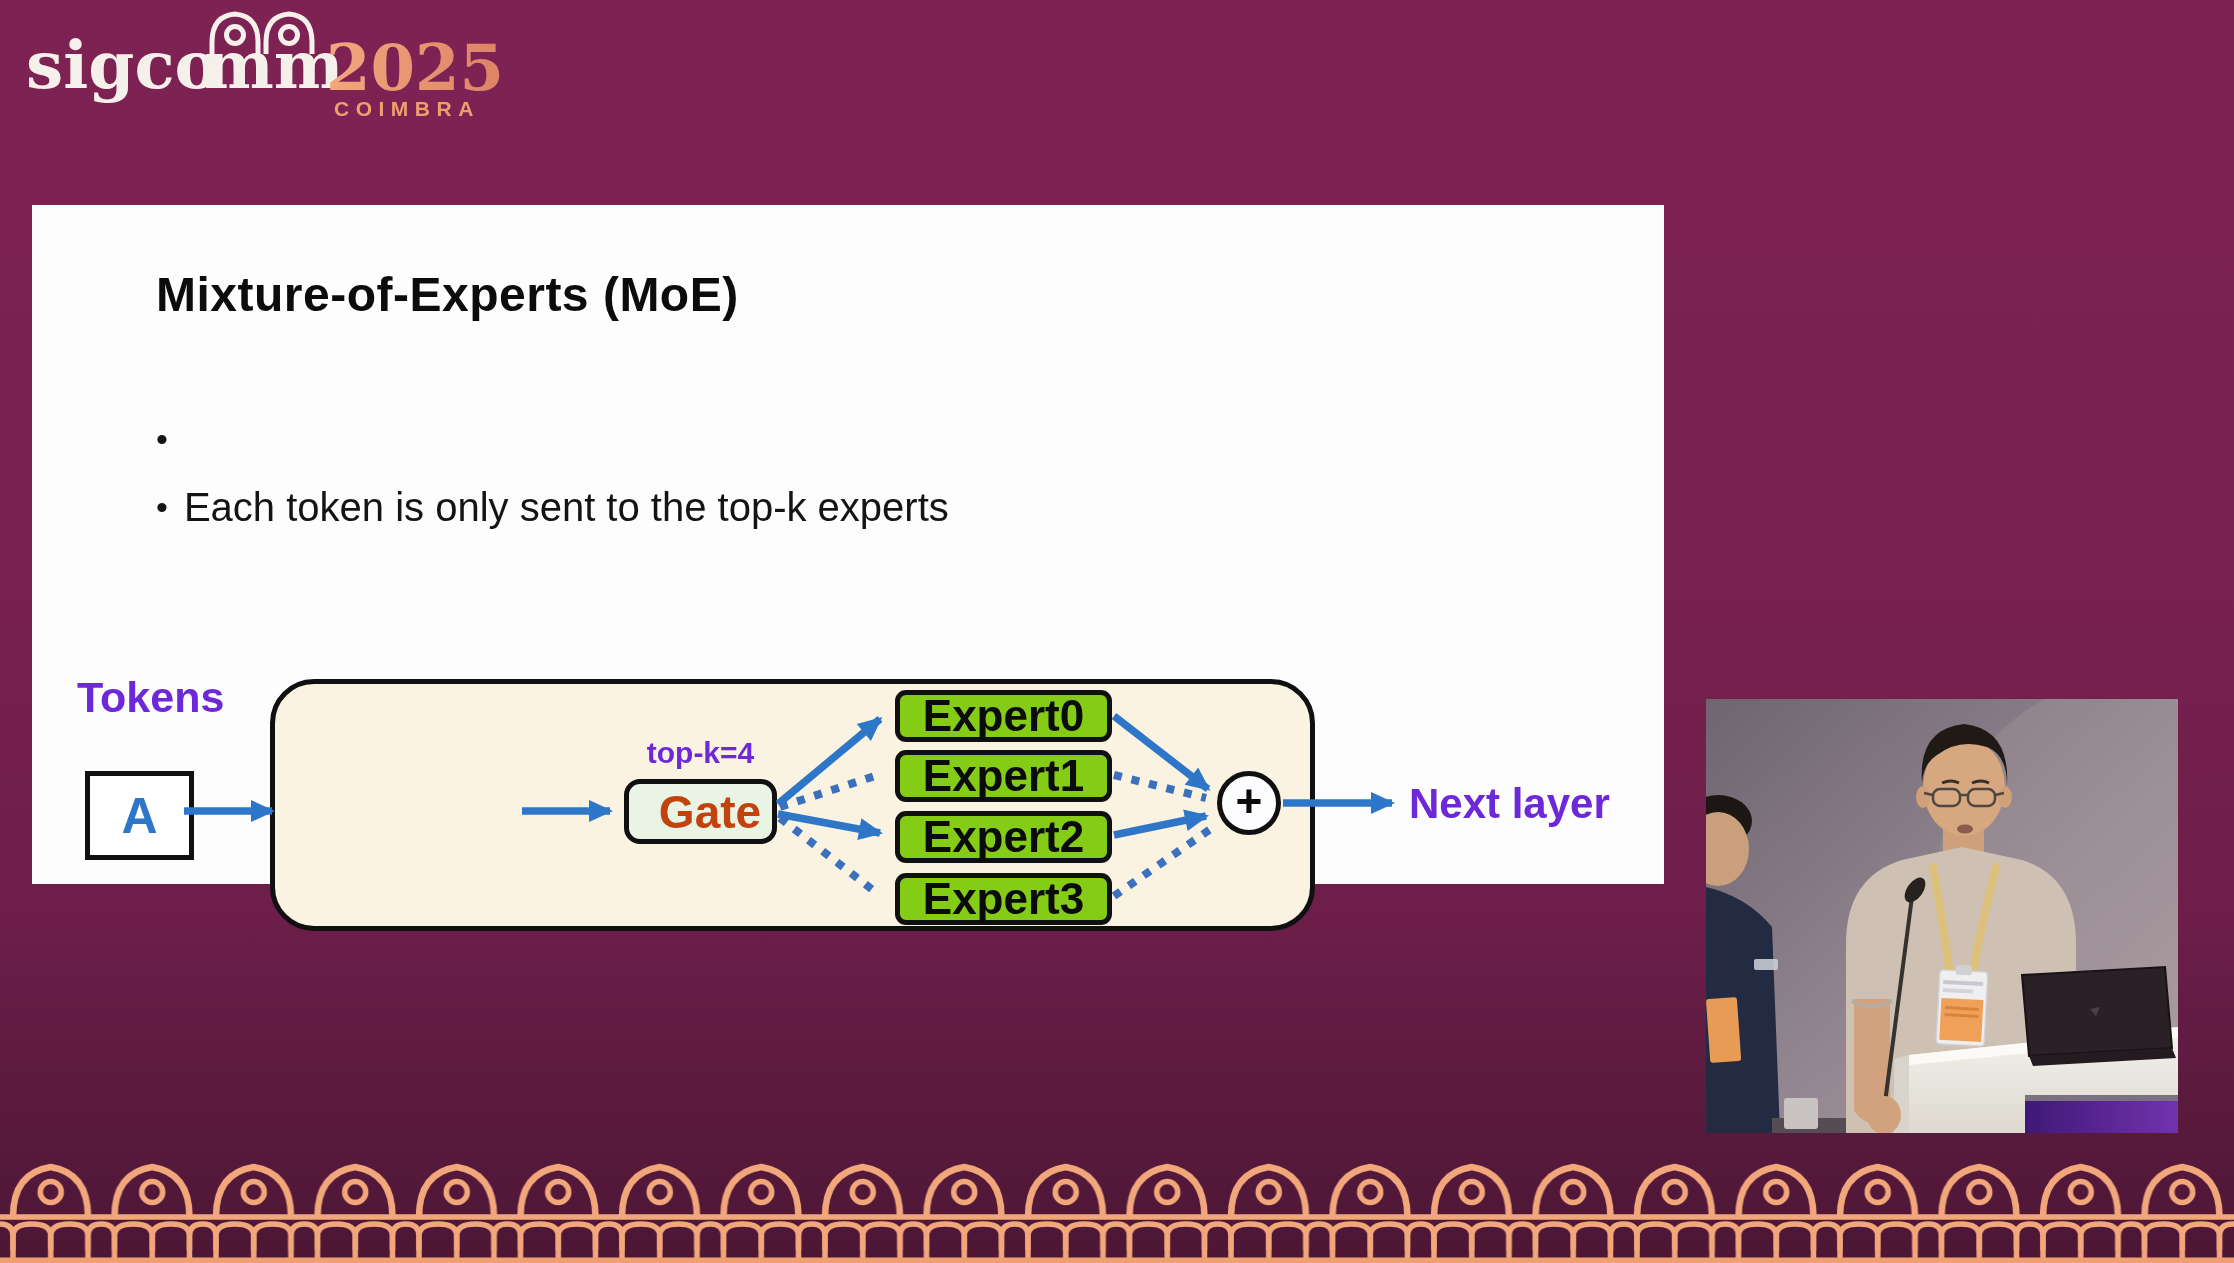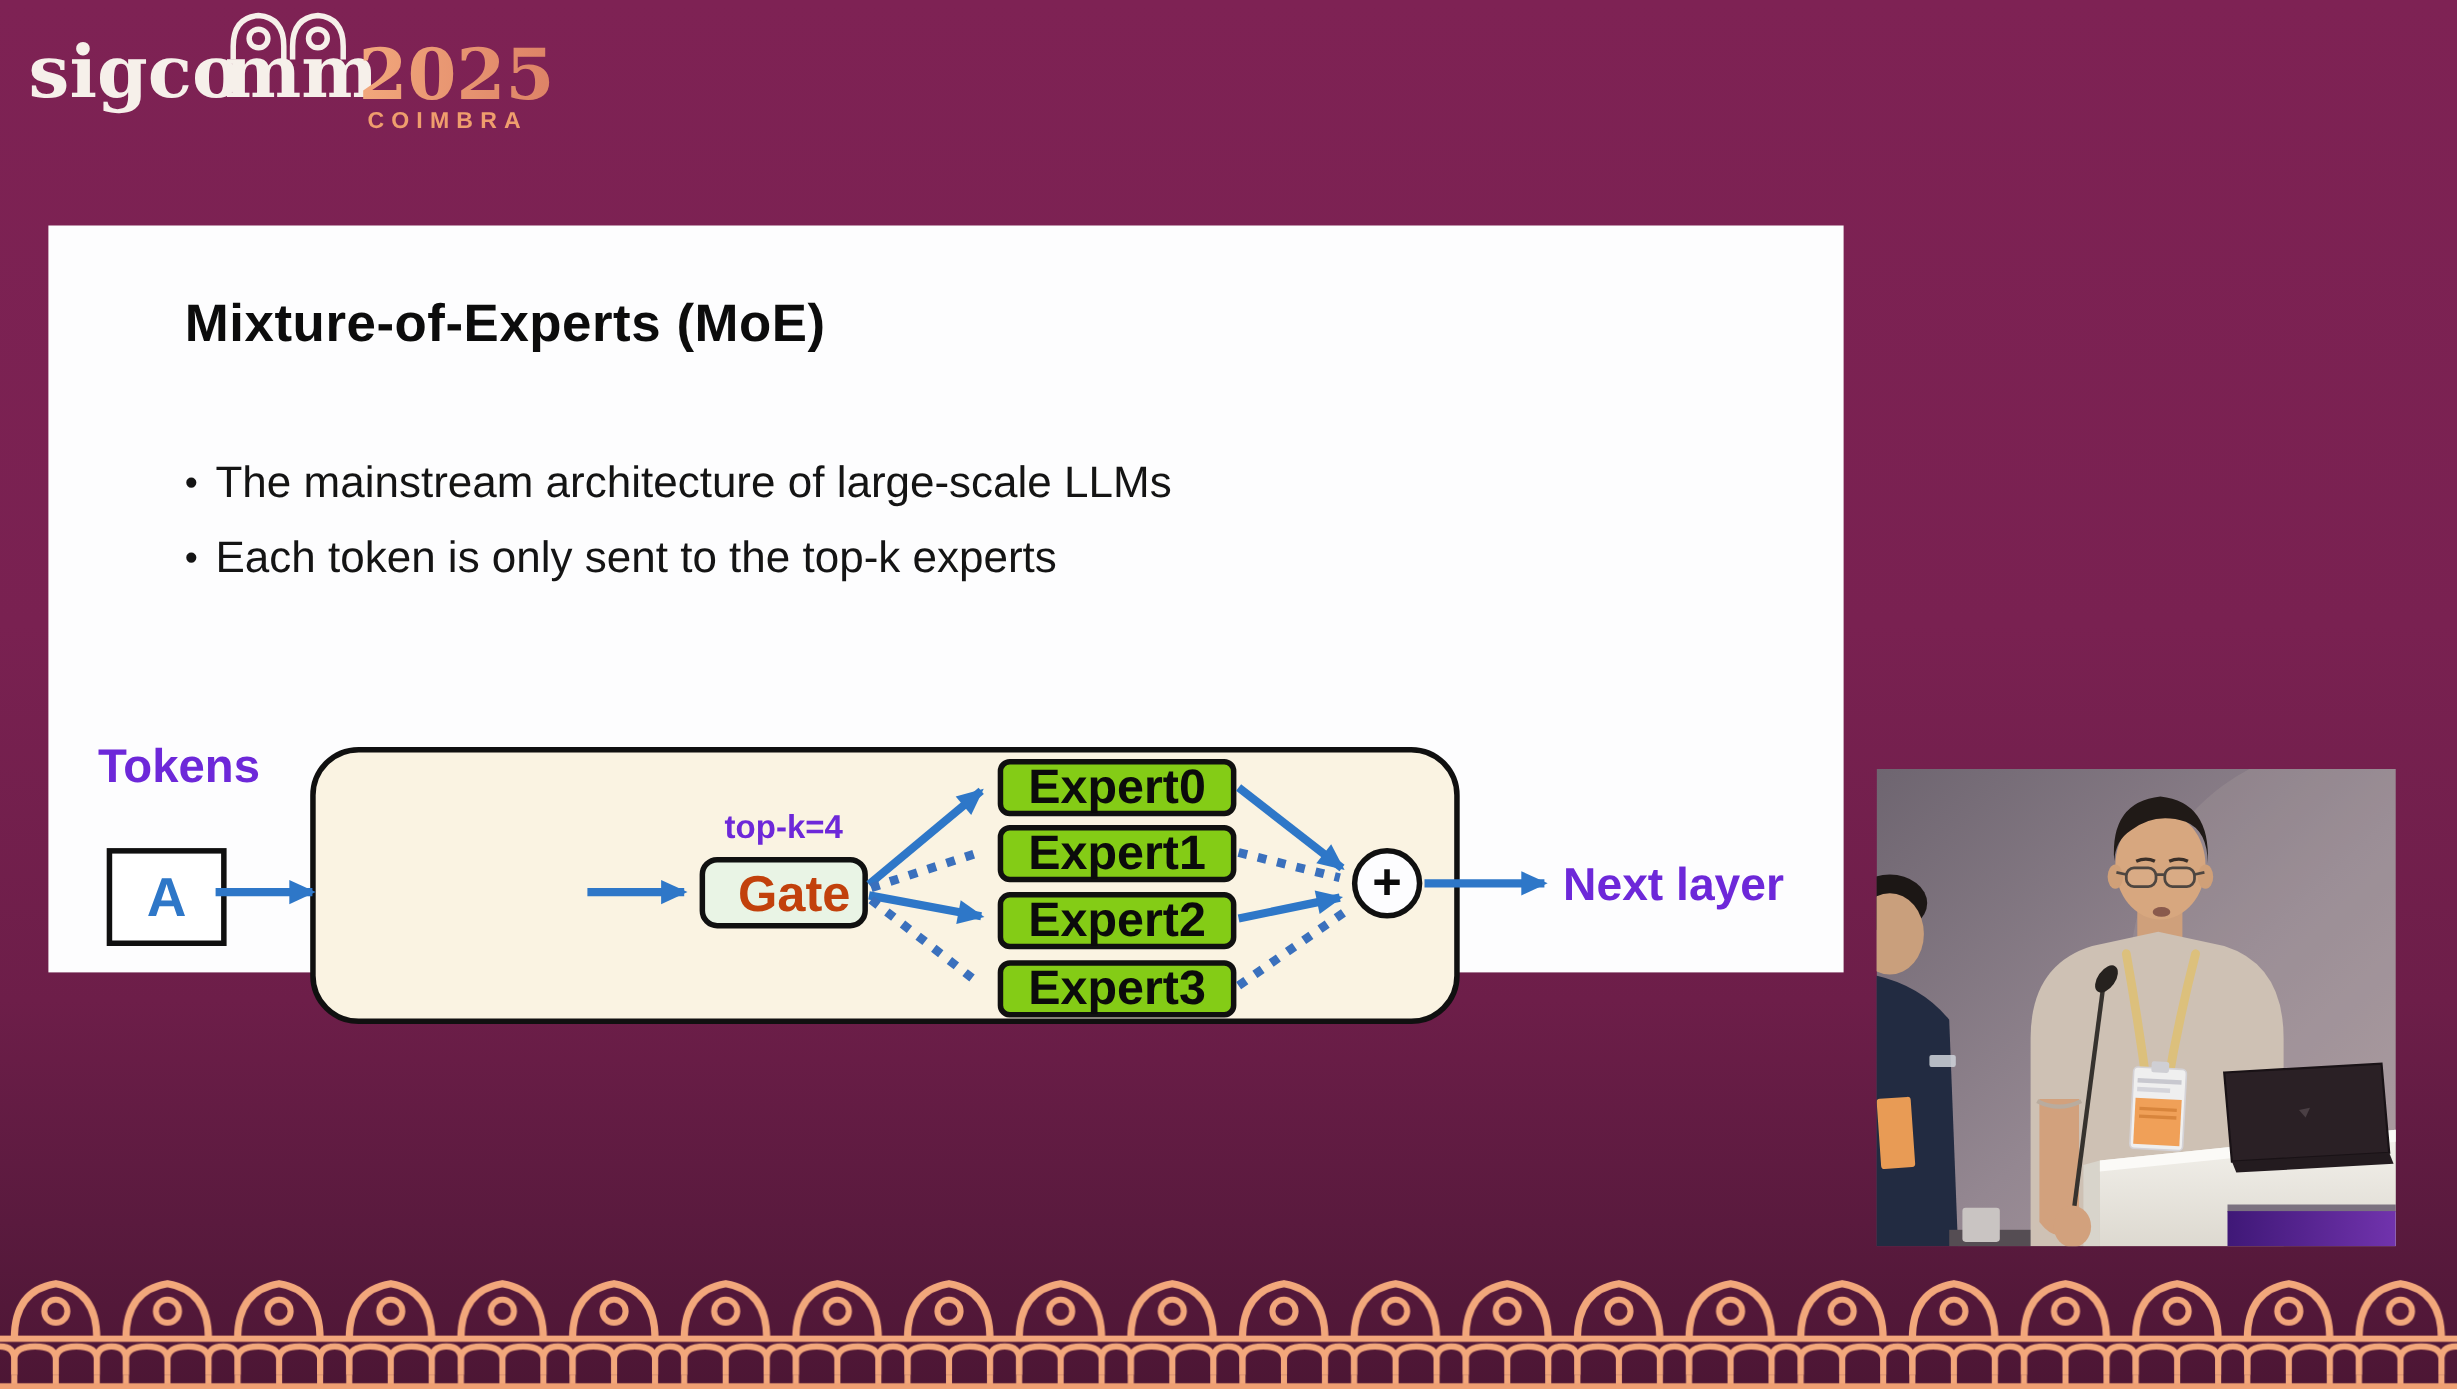--- a/index.html
+++ b/index.html
@@ -2,21 +2,21 @@
 <html><head>
 <meta charset="utf-8">
 <style>
   html,body{margin:0;padding:0;background:#3c1028;}
   #screen{position:relative;width:2234px;height:1263px;overflow:hidden;
     background:linear-gradient(180deg,#7e2254 0%,#792151 45%,#6d1e49 72%,#5a1a3e 88%,#4c1634 100%);
     font-family:"Liberation Sans",sans-serif;}
   
   .logo{position:absolute;left:26px;top:8px;width:490px;height:118px;}
   
-  .slide{position:absolute;left:44px;top:205px;width:1632px;height:679px;background:#fdfdfe;}
+  .slide{position:absolute;left:32px;top:205px;width:1632px;height:679px;background:#fdfdfe;}
   .slide-title{position:absolute;left:124px;top:62px;font-size:48px;font-weight:bold;color:#0c0c0c;letter-spacing:.5px;}
   .bullets{position:absolute;left:124px;top:212px;}
   .bullet-row{display:flex;align-items:flex-start;height:68px;font-size:40px;color:#141414;}
   .bullet-dot{font-size:34px;margin:3px 16px 0 0;color:#141414;}
   
   .dlabel{position:absolute;font-weight:bold;color:#6d28d9;}
   .tokens-label{left:45px;top:468px;font-size:43px;}
   .topk-label{left:592px;top:531px;width:153px;text-align:center;font-size:30px;}
   .nextlayer-label{left:1377px;top:575px;font-size:42px;}
   .token-box{position:absolute;left:53px;top:566px;width:99px;height:79px;background:#fff;border:5px solid #101010;
@@ -65,21 +65,20 @@
     <text x="300" y="82" font-family="DejaVu Serif, serif" font-weight="bold" font-size="64" fill="url(#orangeGrad)">2025</text>
     <text x="308" y="108" font-family="Liberation Sans, sans-serif" font-weight="bold" font-size="21" letter-spacing="6.5" fill="#ef9e6d">COIMBRA</text>
   </svg>
 
   <div class="slide">
     <div class="slide-title">Mixture-of-Experts (MoE)</div>
 
     <div class="bullets">
       <div class="bullet-row">
         <span class="bullet-dot">•</span>
-        <span>The mainstream architecture of large-scale LLMs</span>
       </div>
       <div class="bullet-row">
         <span class="bullet-dot">•</span>
         <span>Each token is only sent to the top-k experts</span>
       </div>
     </div>
 
     <div class="dlabel tokens-label">Tokens</div>
     <div class="moe-container"></div>
     <div class="token-box">A</div>

